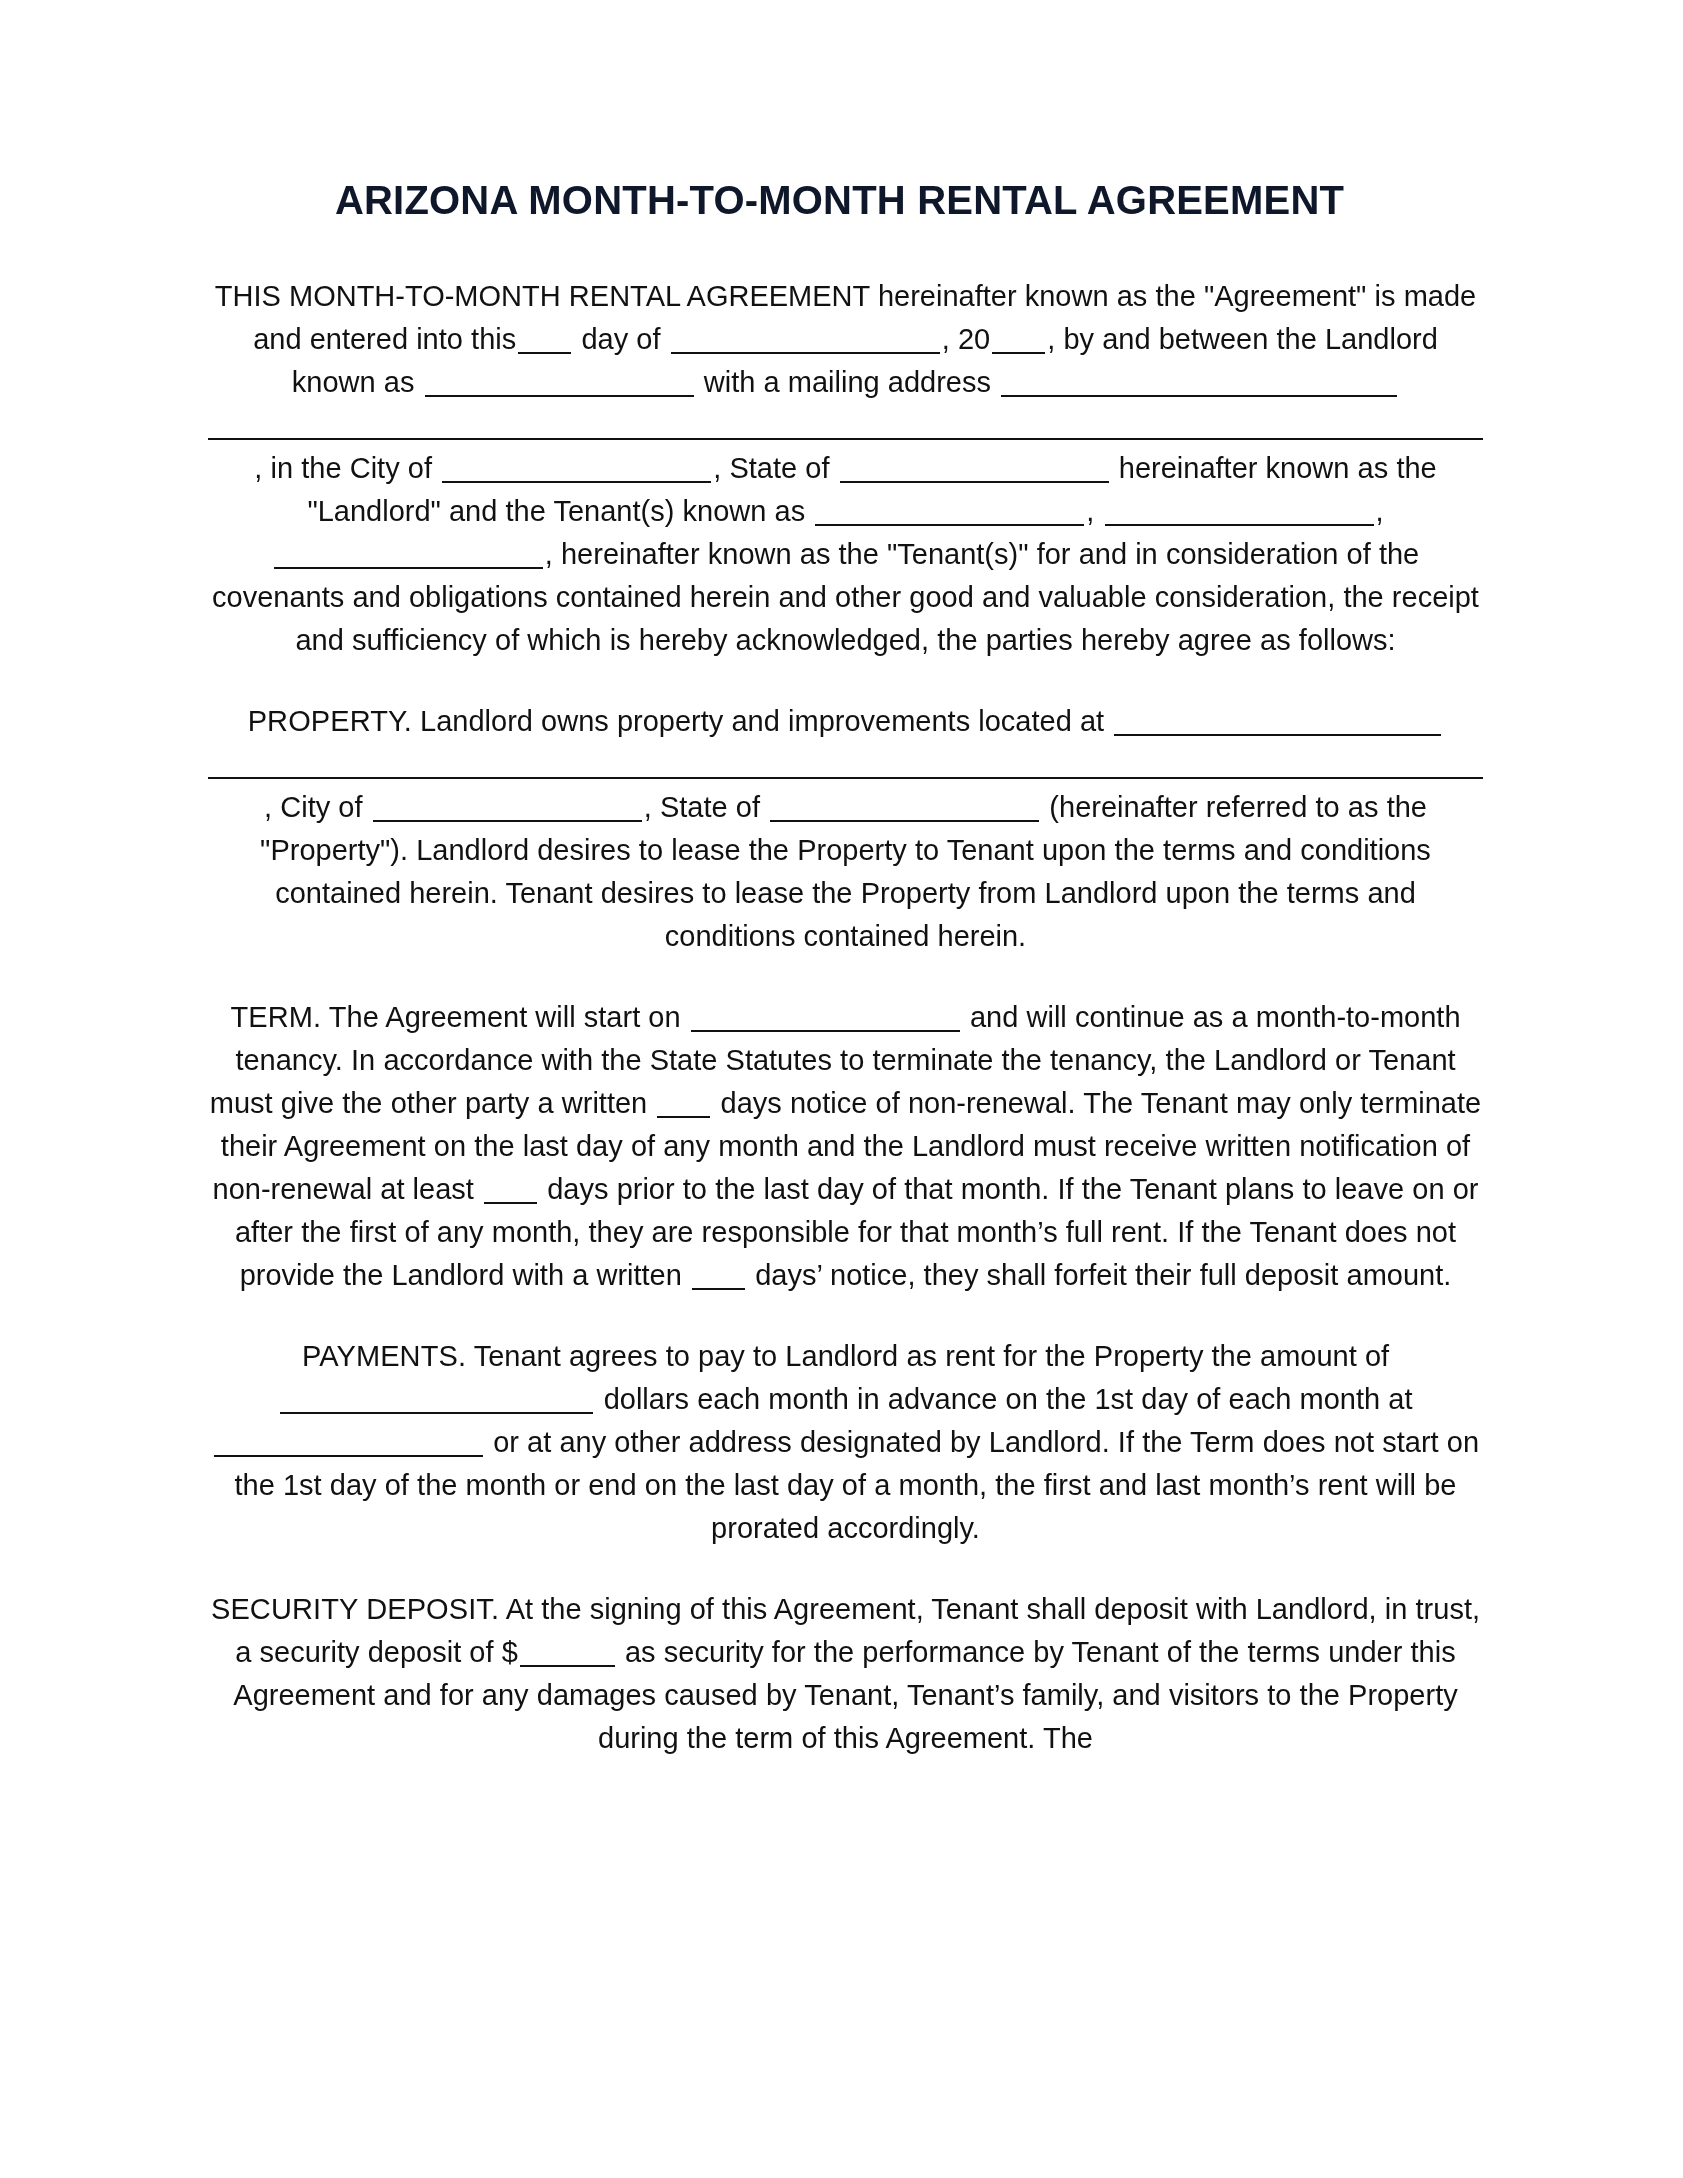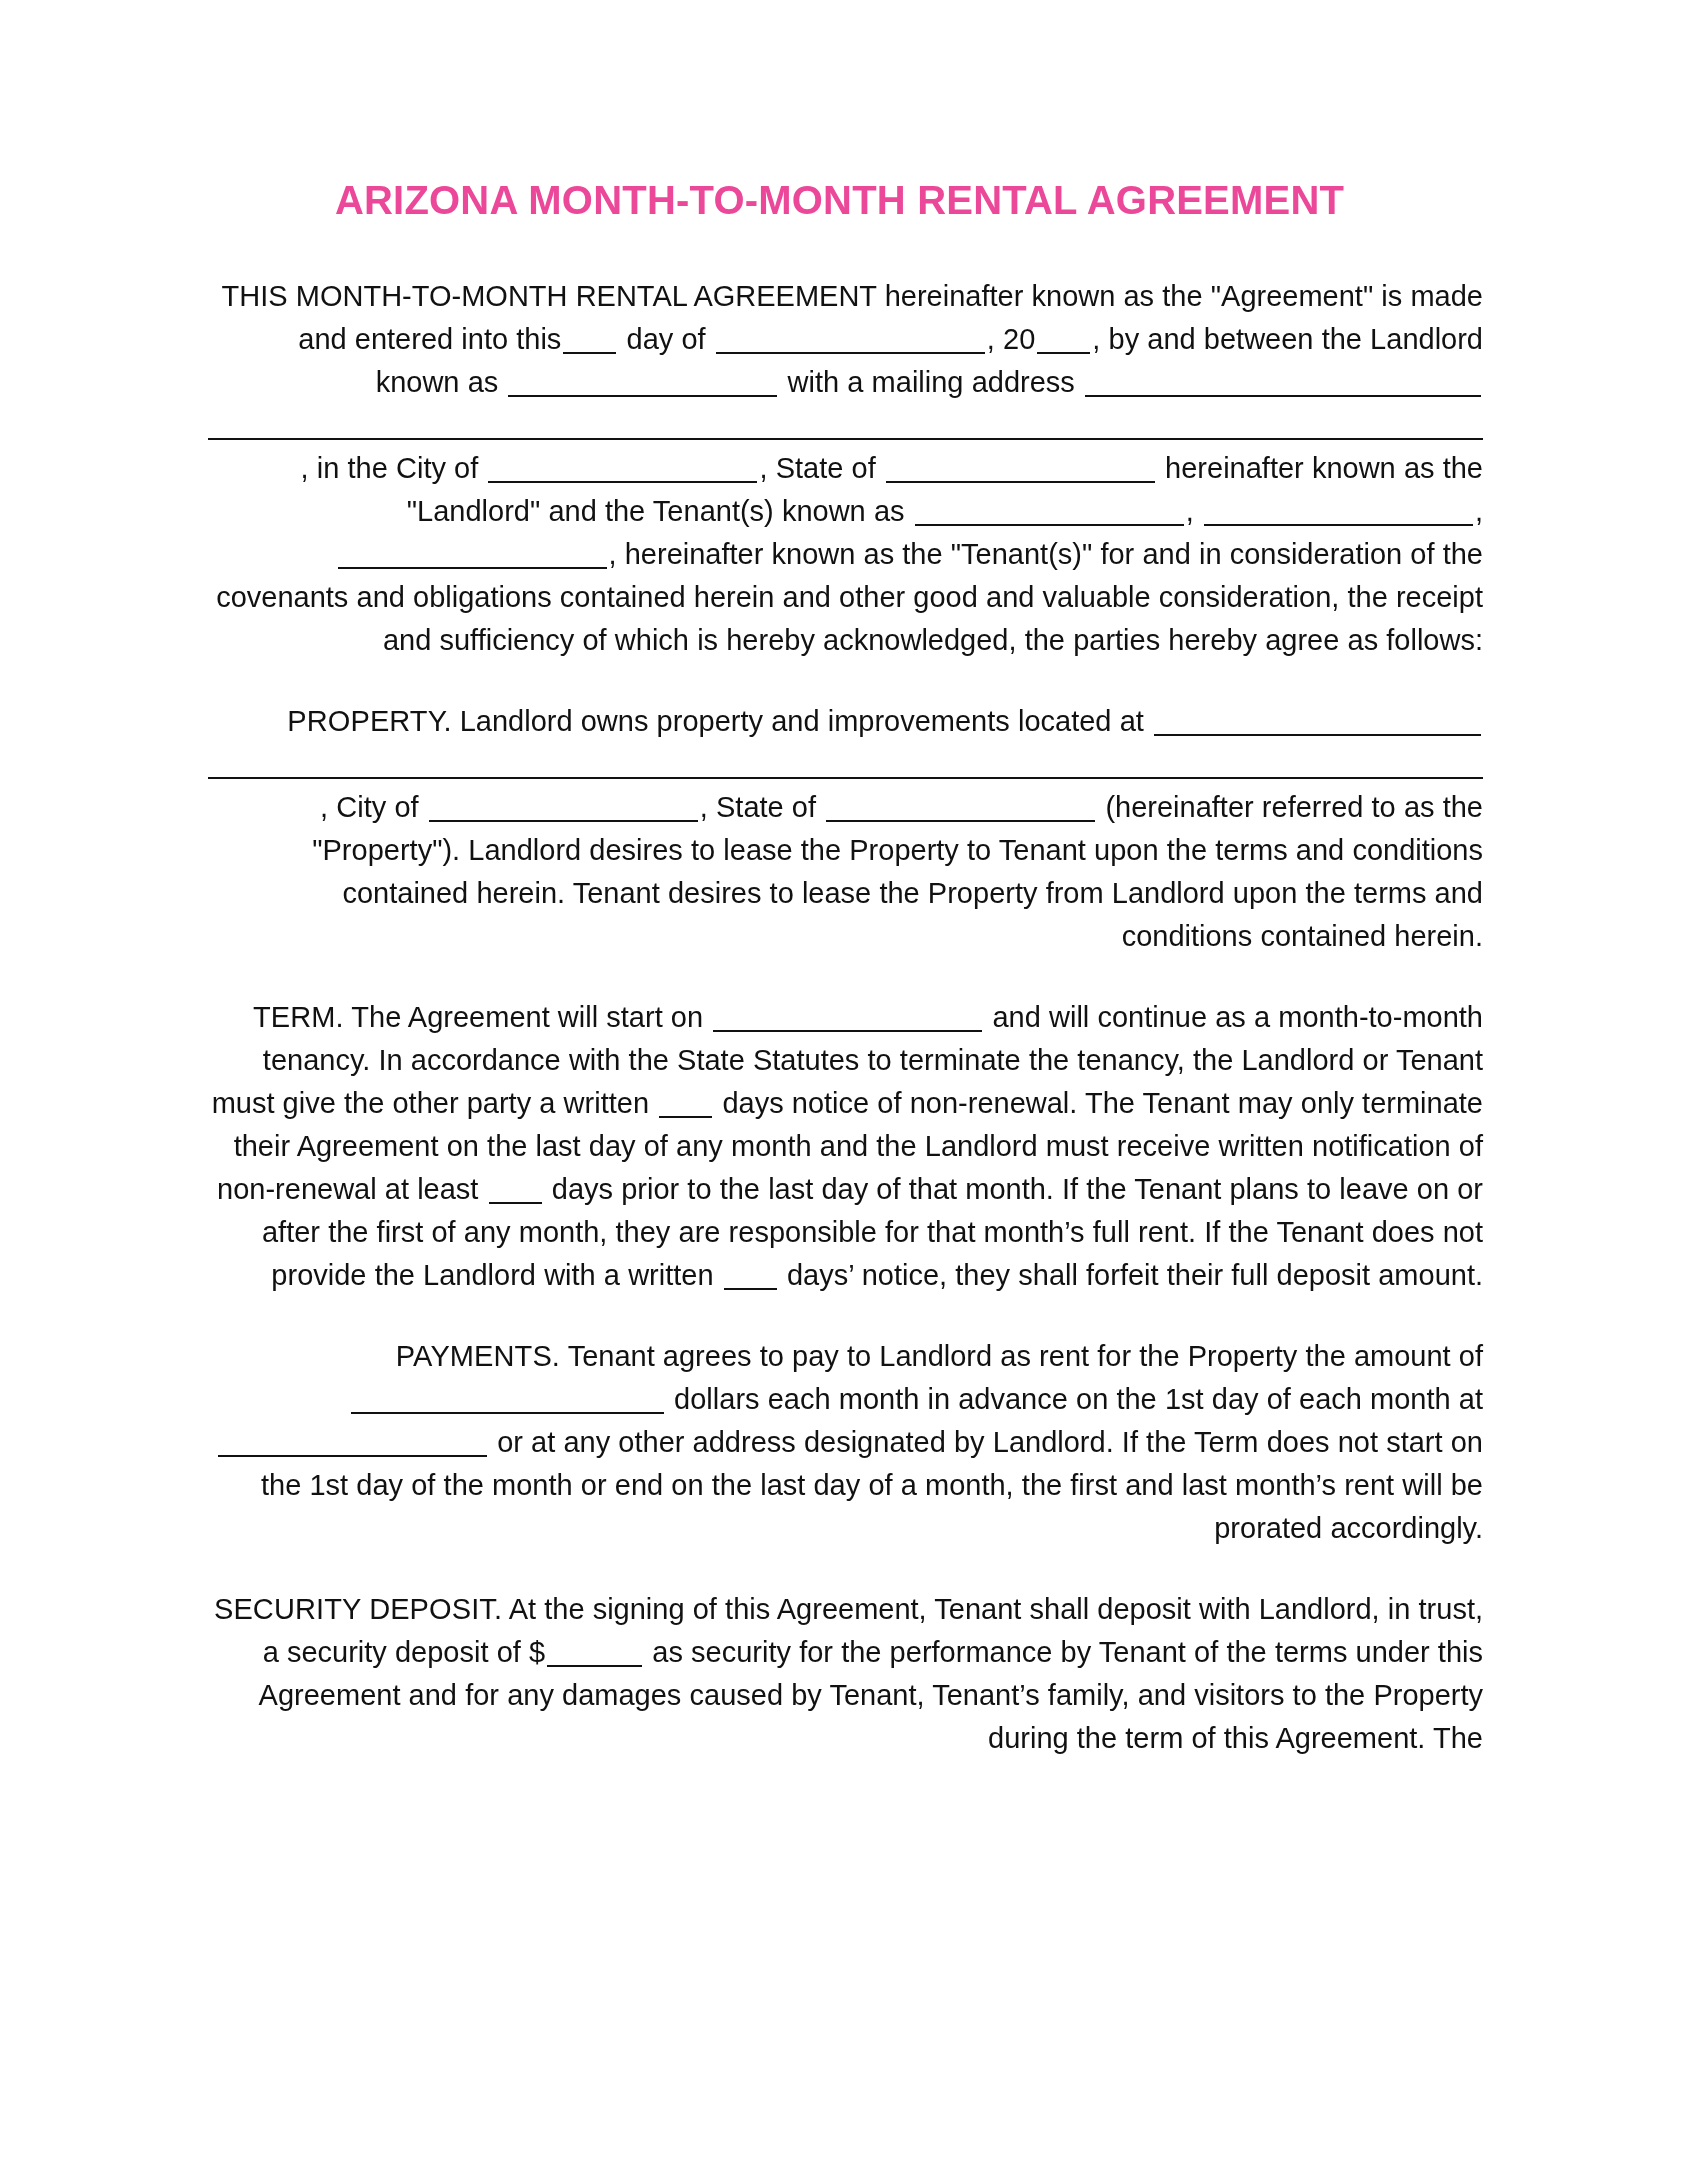--- a/index.html
+++ b/index.html
@@ -26,31 +26,31 @@
     position: absolute;
     left: 196px;
     top: 176px;
     width: 1287px;
   }
   .doc-title {
     text-align: center;
     font-size: 40px;
     font-weight: 700;
     letter-spacing: 0.2px;
-    color: #ec4899;
+    color: #0f172a;
     margin: 0 0 51px 0;
     line-height: 1.2;
     white-space: nowrap;
   }
   .para {
     font-size: 29px;
     line-height: 43px;
     color: #111111;
     margin: 0 0 38px 12px;
-    text-align: right;
+    text-align: center;
     word-spacing: 0.1px;
     hyphens: none;
   }
   .para:last-child { margin-bottom: 0; }
   .sec-head {
     font-weight: 400;
     letter-spacing: 0.1px;
   }
   
   .bl {

